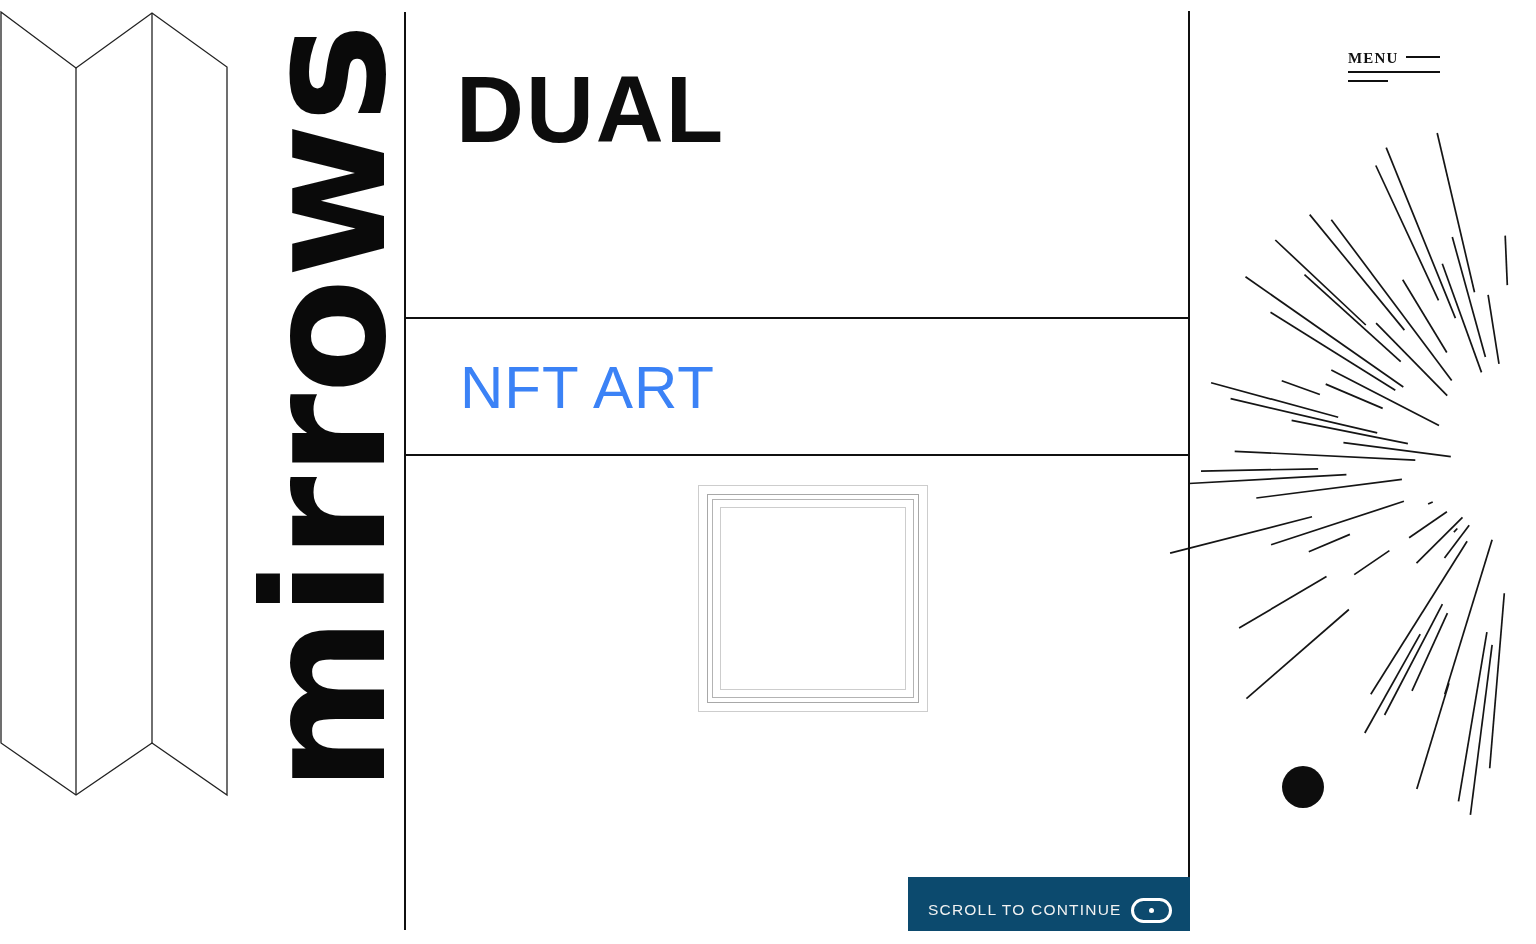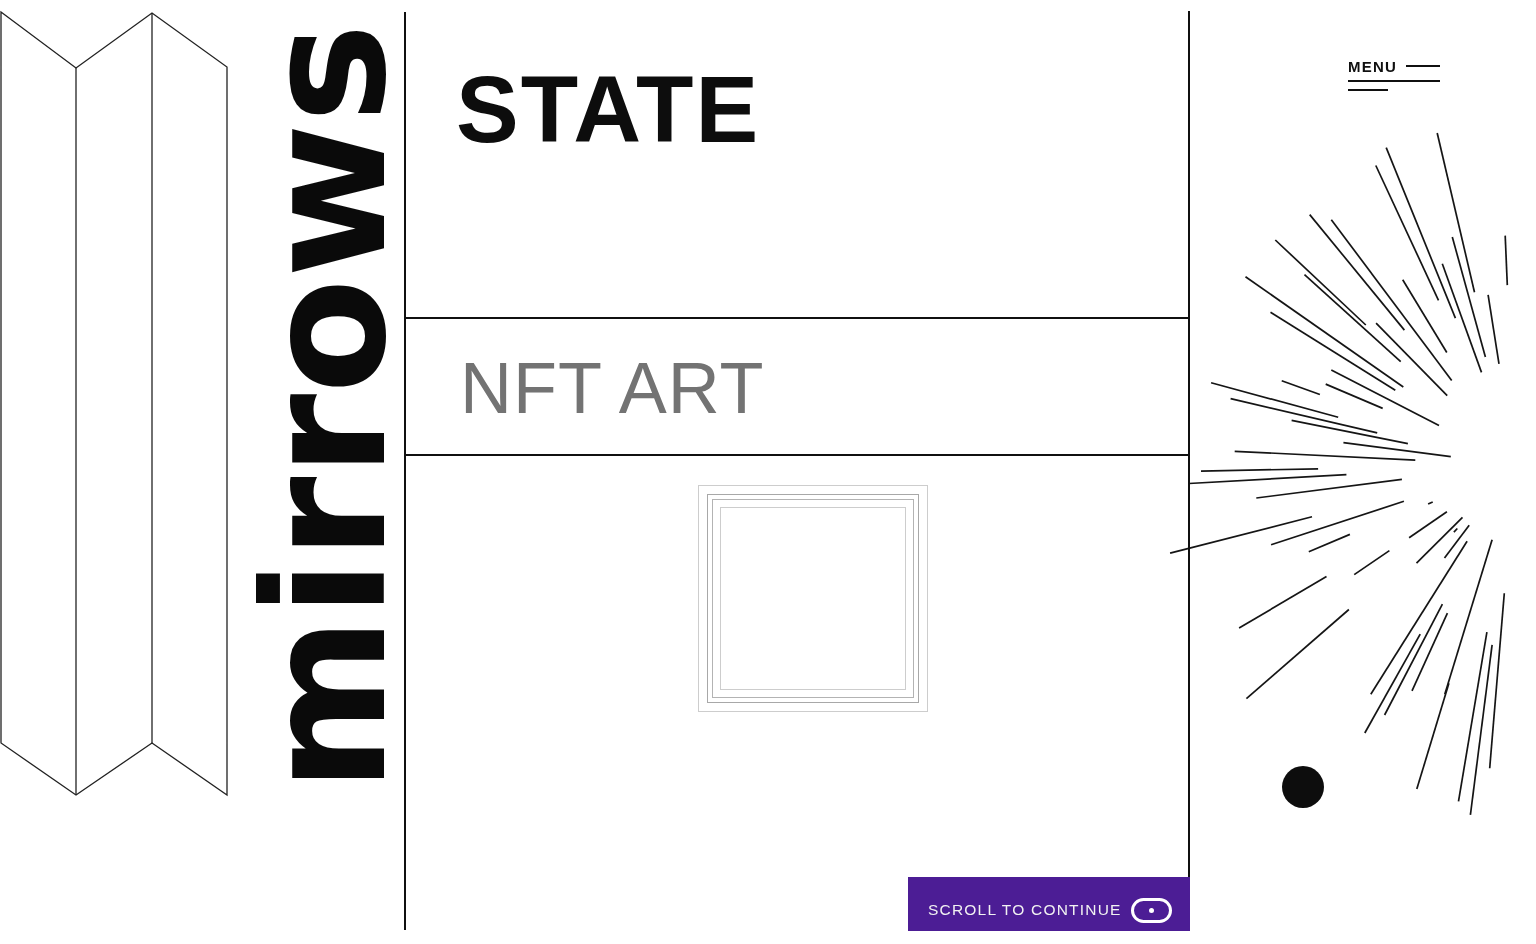--- a/index.html
+++ b/index.html
@@ -29,54 +29,54 @@
   .hline-1{top:317px;}
   .hline-2{top:454px;}
 
   
   .headline{
     position:absolute;left:456px;top:42px;
     font-size:94px;font-weight:700;letter-spacing:2px;line-height:136px;color:#0d0d0d;z-index:2;
   }
   .subheadline{
     position:absolute;left:460px;top:338px;
-    font-size:72px;font-weight:400;letter-spacing:1px;line-height:100px;color:#737373;z-index:2;
+    font-size:60px;font-weight:400;letter-spacing:1px;line-height:100px;color:#3b82f6;z-index:2;
   }
 
   
   .frame{position:absolute;border-style:solid;border-width:1px;z-index:1;}
   .frame-1{left:698px;top:485px;width:228px;height:225px;border-color:#cdcdcd;}
   .frame-2{left:707px;top:494px;width:210px;height:207px;border-color:#a8a8a8;}
   .frame-3{left:712px;top:499px;width:200px;height:197px;border-color:#b3b3b3;}
   .frame-4{left:720px;top:507px;width:184px;height:181px;border-color:#cdcdcd;}
 
   
   .description{
     position:absolute;left:578px;top:537px;width:380px;
     font-size:22px;line-height:30px;color:#1c1c1c;
     white-space:pre-line;z-index:3;
   }
   .description .bold{font-weight:700;color:#141414;}
 
   
-  .menu{position:absolute;left:1348px;top:58px;width:92px;z-index:3;cursor:pointer;}
+  .menu{position:absolute;left:1348px;top:49px;width:92px;z-index:3;cursor:pointer;font-family:Liberation Serif, serif;}
   .menu-label{font-size:15px;font-weight:600;letter-spacing:1.2px;color:#101010;line-height:15px;display:inline-block;}
   .menu-dash{position:absolute;left:58px;top:7px;width:34px;height:2px;background:#101010;}
   .menu-underline{margin-top:4px;width:92px;height:2px;background:#101010;}
   .menu-shortline{margin-top:7px;width:40px;height:2px;background:#101010;}
 
   
   .starburst{position:absolute;left:0;top:0;z-index:0;pointer-events:none;}
   .starburst line{stroke:#151515;stroke-width:1.7;}
   .dot-accent{position:absolute;border-radius:50%;background:#0d0d0d;z-index:2;}
 
   
   .scroll-cta{
     position:absolute;left:908px;top:877px;width:282px;height:54px;
-    background:#4c1d95;display:flex;align-items:center;padding:12px 18px 0 20px;
+    background:#0c4a6e;display:flex;align-items:center;padding:12px 18px 0 20px;
     box-sizing:border-box;z-index:5;cursor:pointer;border:none;
   }
   .scroll-label{
     flex:1;color:#f2f2f2;font-size:15.5px;font-weight:400;letter-spacing:1.2px;text-align:left;
   }
   .mouse-icon{
     width:35px;height:19px;border:3px solid #ffffff;border-radius:13px;
     display:flex;align-items:center;justify-content:center;flex:none;
   }
   .mouse-icon-dot{width:5px;height:5px;border-radius:50%;background:#ffffff;}
@@ -93,21 +93,21 @@
   </svg>
 
   <div class="brand-title">mirrows</div>
 
   <div class="divider divider-left"></div>
   <div class="divider divider-right"></div>
   <div class="hline hline-1"></div>
   <div class="hline hline-2"></div>
 
   <h1 class="headline" style="margin:0;">
-    <div>STATE</div>
+    <div>DUAL</div>
   </h1>
   <h2 class="subheadline" style="margin:0;">NFT ART</h2>
 
   <div class="frame frame-1"></div>
   <div class="frame frame-2"></div>
   <div class="frame frame-3"></div>
   <div class="frame frame-4"></div>
 
 
   <div class="menu">

